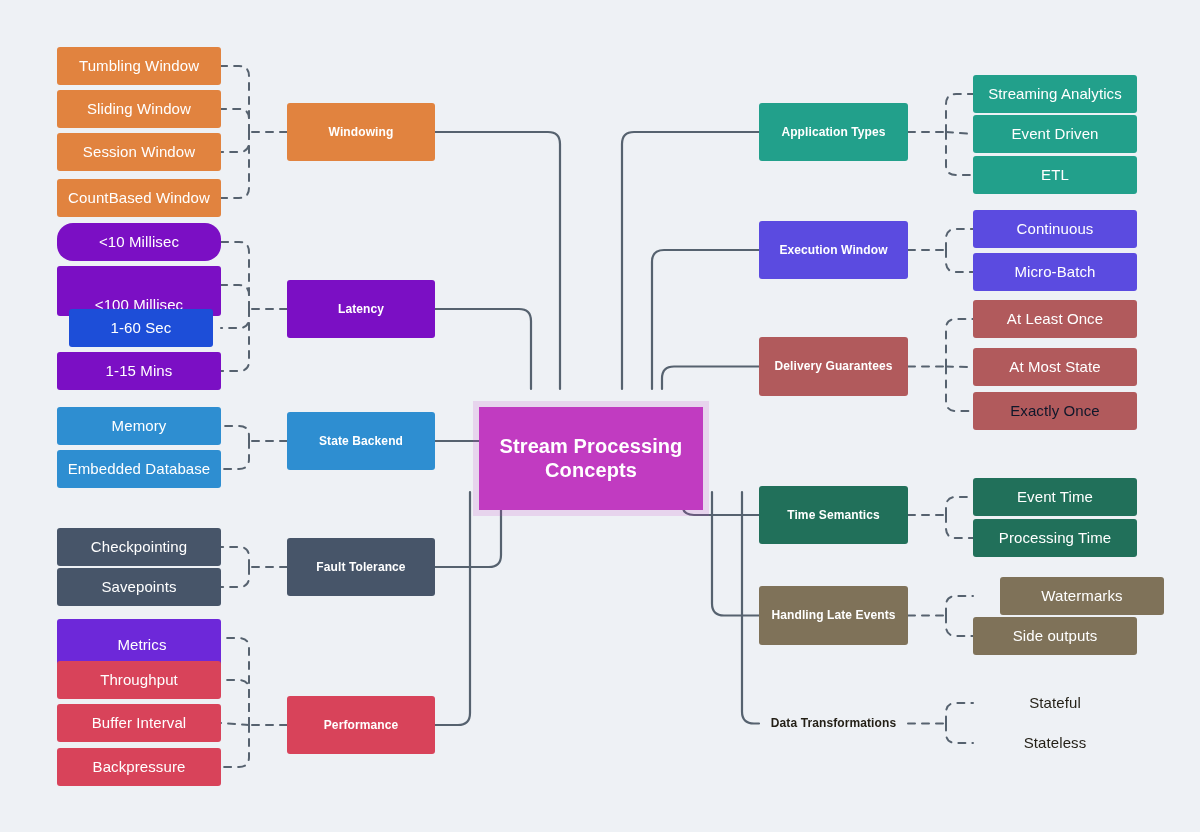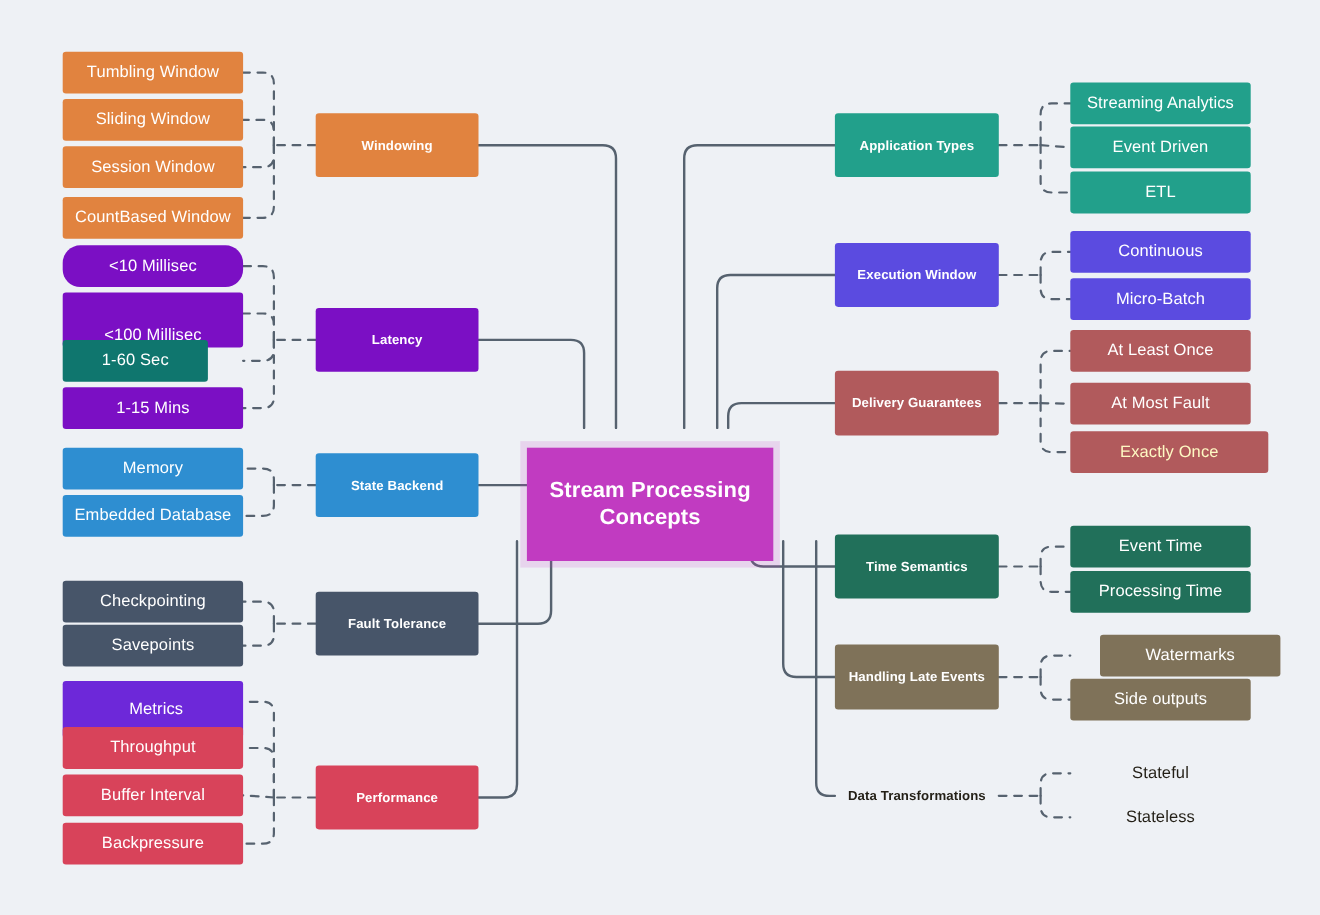--- a/index.html
+++ b/index.html
@@ -116,21 +116,21 @@
     </div>
     <div class="node branch" style="left: 287px; top: 280px; width: 148px; height: 58px; background: rgb(123, 15, 196); color: rgb(255, 255, 255);">
       <span>Latency</span>
     </div>
     <div class="node leaf" style="left: 57px; top: 223px; width: 164px; height: 38px; background: rgb(123, 15, 196); color: rgb(255, 255, 255); border-radius: 16px;">
       <span>&lt;10 Millisec</span>
     </div>
     <div class="node leaf" style="left: 57px; top: 266px; width: 164px; height: 50px; background: rgb(123, 15, 196); color: rgb(255, 255, 255); align-items: flex-end;">
       <span>&lt;100 Millisec</span>
     </div>
-    <div class="node leaf" style="left: 57px; top: 309px; width: 132px; height: 38px; background: #0f766e; color: rgb(255, 255, 255);">
+    <div class="node leaf" style="left: 69px; top: 309px; width: 144px; height: 38px; background: #1d4ed8; color: rgb(255, 255, 255);">
       <span>1-60 Sec</span>
     </div>
     <div class="node leaf" style="left: 57px; top: 352px; width: 164px; height: 38px; background: rgb(123, 15, 196); color: rgb(255, 255, 255);">
       <span>1-15 Mins</span>
     </div>
     <div class="node branch" style="left: 287px; top: 412px; width: 148px; height: 58px; background: rgb(46, 142, 209); color: rgb(255, 255, 255);">
       <span>State Backend</span>
     </div>
     <div class="node leaf" style="left: 57px; top: 407px; width: 164px; height: 38px; background: rgb(46, 142, 209); color: rgb(255, 255, 255);">
       <span>Memory</span>
@@ -183,23 +183,23 @@
     <div class="node leaf" style="left: 973px; top: 253px; width: 164px; height: 38px; background: rgb(91, 75, 224); color: rgb(255, 255, 255);">
       <span>Micro-Batch</span>
     </div>
     <div class="node branch" style="left: 759px; top: 337px; width: 149px; height: 59px; background: rgb(177, 90, 92); color: rgb(255, 255, 255);">
       <span>Delivery Guarantees</span>
     </div>
     <div class="node leaf" style="left: 973px; top: 300px; width: 164px; height: 38px; background: rgb(177, 90, 92); color: rgb(255, 255, 255);">
       <span>At Least Once</span>
     </div>
     <div class="node leaf" style="left: 973px; top: 348px; width: 164px; height: 38px; background: rgb(177, 90, 92); color: rgb(255, 255, 255);">
-      <span>At Most Fault</span>
-    </div>
-    <div class="node leaf" style="left: 973px; top: 392px; width: 180px; height: 38px; background: rgb(177, 90, 92); color: #fef9c3;">
+      <span>At Most State</span>
+    </div>
+    <div class="node leaf" style="left: 973px; top: 392px; width: 164px; height: 38px; background: rgb(177, 90, 92); color: #0f172a;">
       <span>Exactly Once</span>
     </div>
     <div class="node branch" style="left: 759px; top: 486px; width: 149px; height: 58px; background: rgb(33, 112, 90); color: rgb(255, 255, 255);">
       <span>Time Semantics</span>
     </div>
     <div class="node leaf" style="left: 973px; top: 478px; width: 164px; height: 38px; background: rgb(33, 112, 90); color: rgb(255, 255, 255);">
       <span>Event Time</span>
     </div>
     <div class="node leaf" style="left: 973px; top: 519px; width: 164px; height: 38px; background: rgb(33, 112, 90); color: rgb(255, 255, 255);">
       <span>Processing Time</span>

